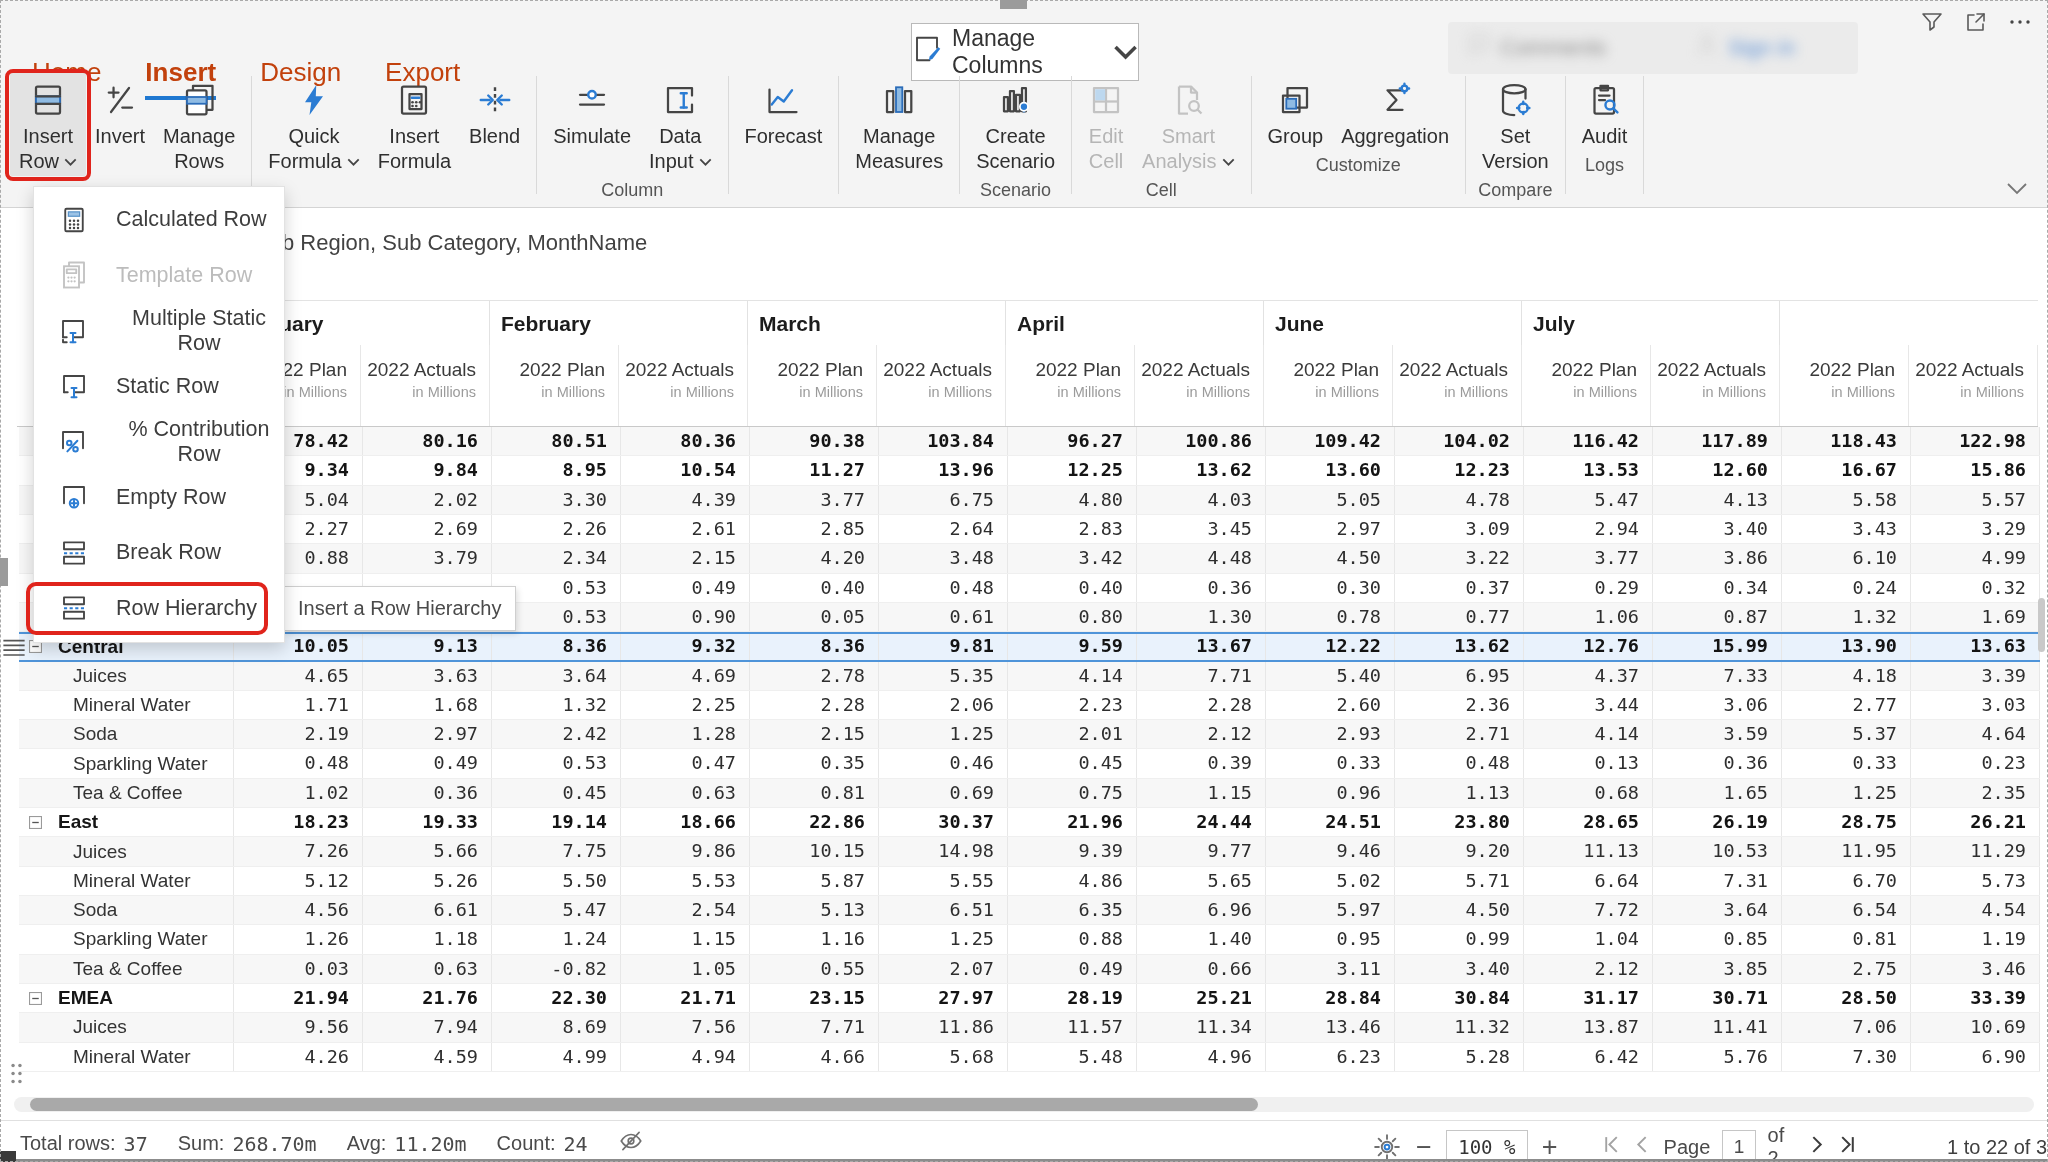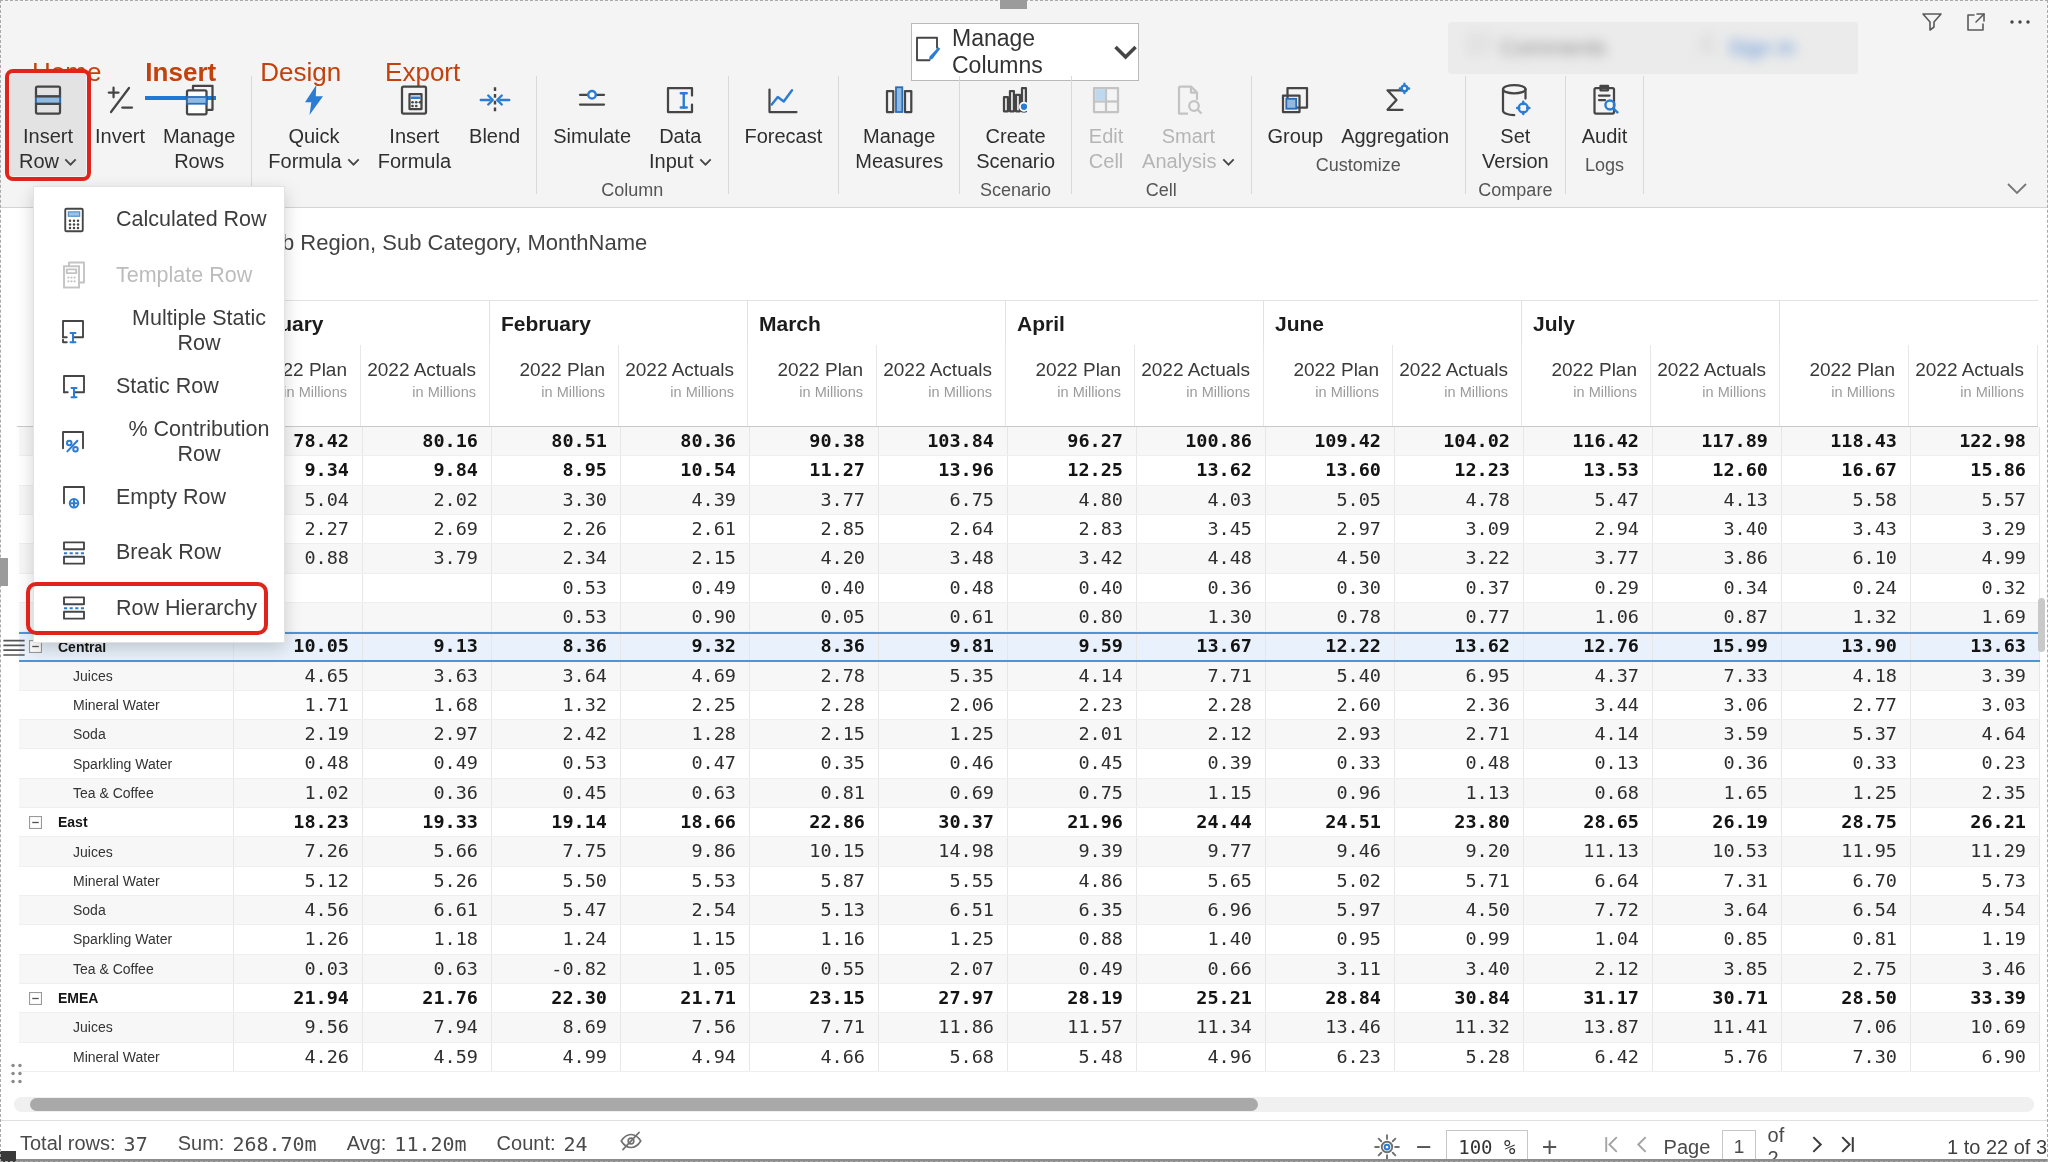--- a/index.html
+++ b/index.html
@@ -73,21 +73,21 @@
           align-items:flex-end;justify-content:flex-start;padding:14px 13px 0 0;}
   .shcell .l1{font-size:19px;color:#3a3a3a;}
   .shcell .l2{font-size:14.5px;color:#9b9b9b;margin-top:3px;}
   .subhead-underline{position:absolute;left:17px;top:426px;width:2021px;height:1px;background:#c9c9c9;}
   .grid{position:absolute;left:0;top:427px;width:2038px;}
   .trow{display:flex;height:29.32px;box-sizing:border-box;padding-left:19px;}
   .trow .gut{width:17px;}
   .trow .rc{display:flex;background:#fff;border-bottom:1px solid #efefef;box-sizing:border-box;}
   .trow.even .rc{background:#f7f7f7;}
   .trow.sel .rc{background:#e9f2fc;border-top:2px solid #4f94d9;border-bottom:2px solid #4f94d9;}
-  .lcell{width:215px;box-sizing:border-box;border-right:1px solid #e7e7e7;display:flex;align-items:center;font-size:14px;color:#333;}
+  .lcell{width:215px;box-sizing:border-box;border-right:1px solid #e7e7e7;display:flex;align-items:center;font-size:19px;color:#333;}
   .lcell.item{padding-left:54px;}
   .lcell.region{padding-left:9px;gap:16px;font-weight:bold;color:#161616;}
   .colbox{width:14px;height:14px;display:flex;align-items:center;justify-content:center;cursor:pointer;}
   .num{width:129px;box-sizing:border-box;border-right:1px solid #e7e7e7;text-align:right;padding-right:13px;
        font-family:"DejaVu Sans Mono",monospace;font-size:18.5px;color:#2e2e2e;line-height:27px;cursor:cell;}
   .trow.bold .num{font-weight:bold;color:#141414;}
   .trow.sel .num{line-height:24px}
   .hamb{position:absolute;left:2px;top:639px;z-index:5;cursor:grab;}
   .hamb svg{width:24px;height:17px}
   .grip{position:absolute;left:8px;top:1062px;cursor:grab;}
@@ -1142,20 +1142,21 @@
         <span class="icn">
           <svg viewBox="0 0 24 24">
             <rect x="4" y="3.5" width="16" height="5.5" class="s"></rect>
             <rect x="4" y="15" width="16" height="5.5" class="s"></rect>
             <line x1="4" y1="12.2" x2="20" y2="12.2" class="bd"></line>
           </svg>
         </span>
         <span>Row Hierarchy</span>
       </div>
     </div>
+  <div class="tooltip">Insert a Row Hierarchy</div>
 
   <div class="hsb-track"></div>
   <div class="hsb-thumb"></div>
 
   <div class="statusbar">
     <div class="sb-left">
       <span class="sb-item">
           <span>Total rows:</span>
           <span class="mono">37</span>
         </span>

